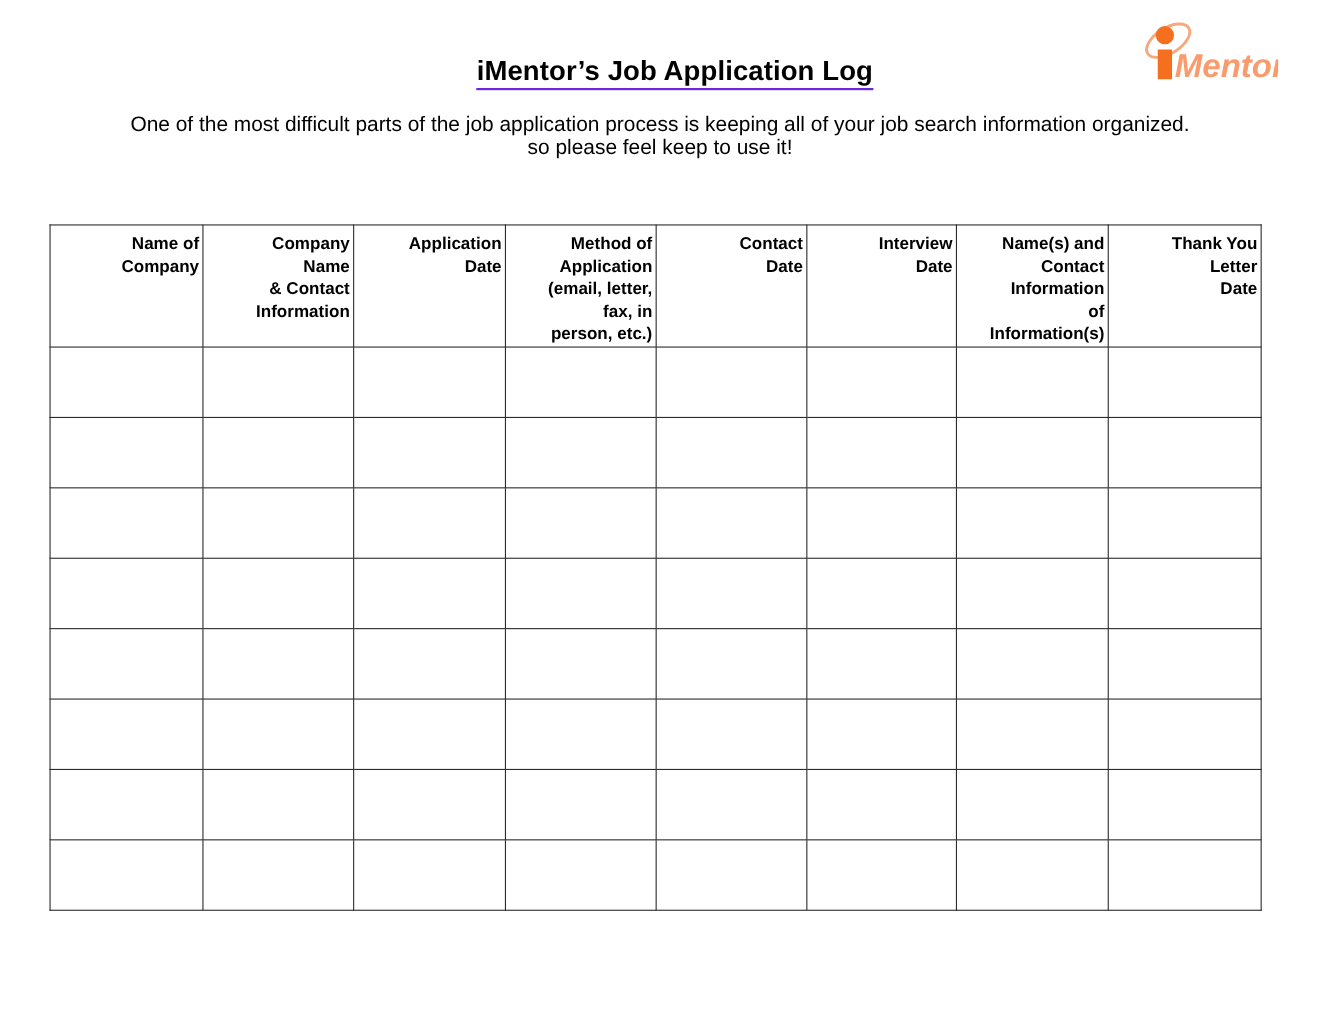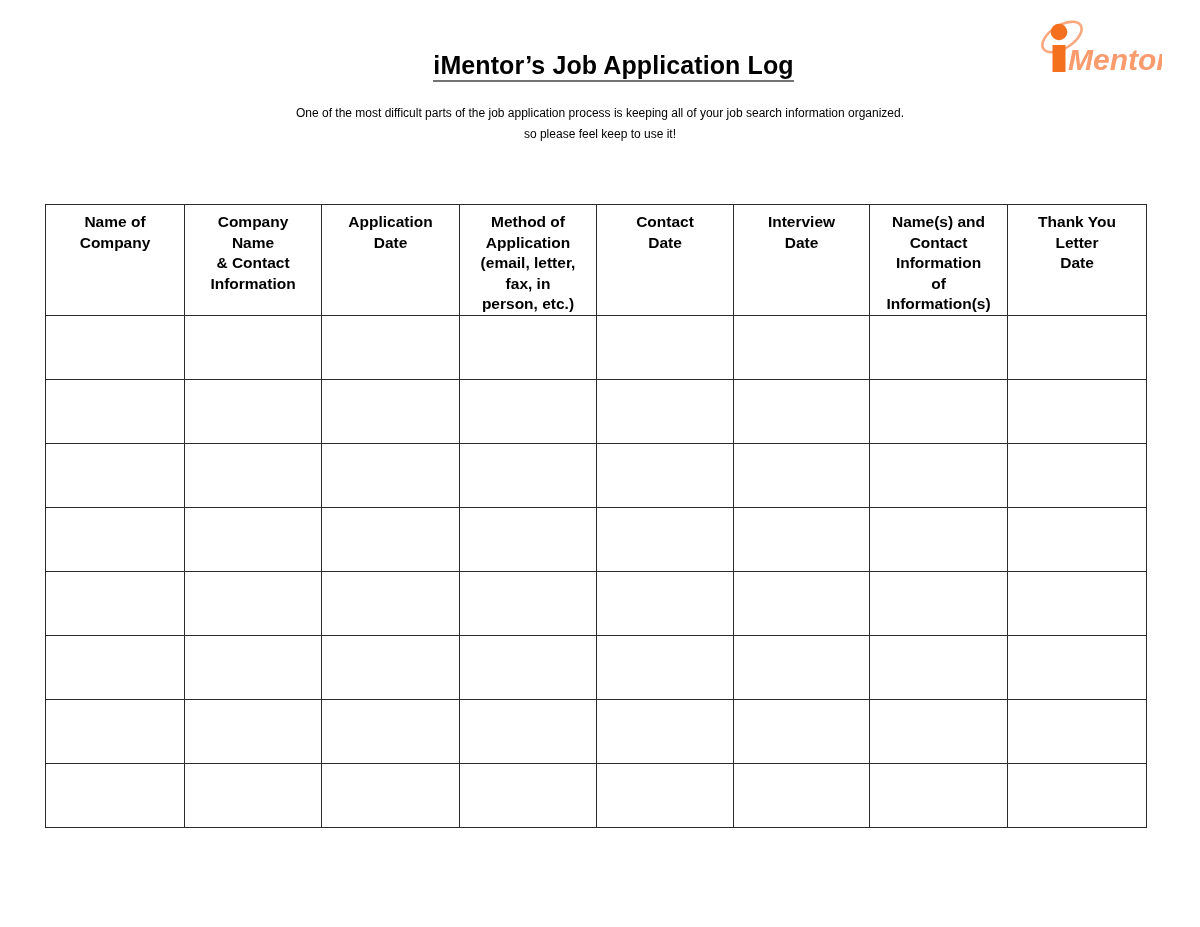--- a/index.html
+++ b/index.html
@@ -39,34 +39,34 @@
     top: 52px;
     left: 0;
     width: 1200px;
     text-align: center;
   }
   .doc-title {
     display: inline-block;
     font-size: 25px;
     font-weight: bold;
     letter-spacing: 0.1px;
-    border-bottom: 2px solid #737373;
+    border-bottom: 2px solid #6d28d9;
     padding-bottom: 1px;
     line-height: 1.08;
     margin-left: 27px;
   }
 
   
   .intro {
     position: absolute;
     top: 103px;
     left: 0;
     width: 1200px;
     text-align: center;
-    font-size: 12px;
+    font-size: 19px;
     line-height: 21px;
   }
   .intro .line { display: block; white-space: nowrap; }
 
   
   .table-wrap {
     position: absolute;
     top: 204px;
     left: 45px;
     width: 1101px;
@@ -89,21 +89,21 @@
     line-height: 20.5px;
     text-align: center;
     vertical-align: top;
     padding-top: 7px;
     box-sizing: border-box;
   }
   table.log td {
     height: 64px;
     box-sizing: border-box;
   }
-  .th-inner { display: block; padding: 0 3px; }
+  .th-inner { display: block; padding: 0 3px; text-align: right; }
 
   col.c1 { width: 139px; }
   col.c2 { width: 137px; }
   col.c3 { width: 138px; }
   col.c4 { width: 137px; }
   col.c5 { width: 137px; }
   col.c6 { width: 136px; }
   col.c7 { width: 138px; }
   col.c8 { width: 139px; }
 </style>

